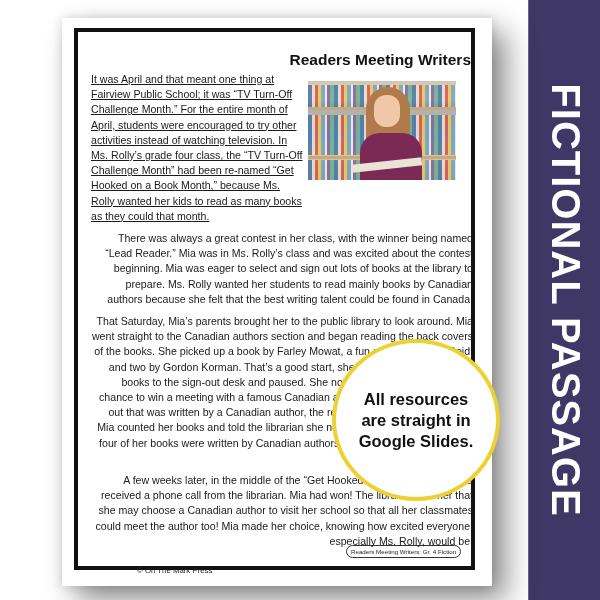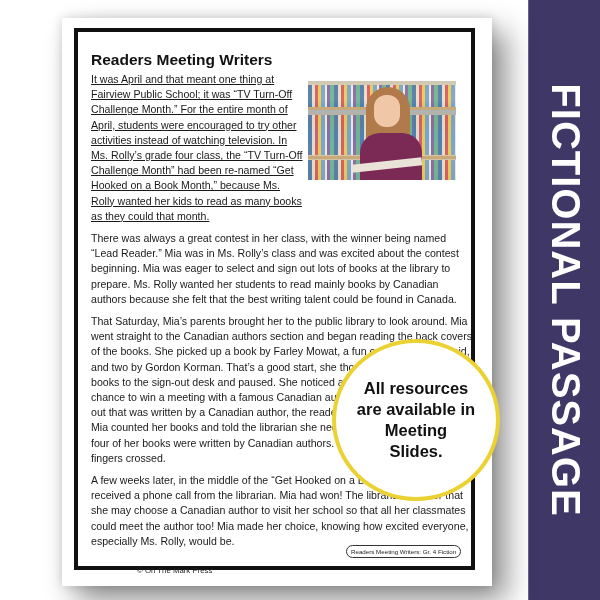--- a/index.html
+++ b/index.html
@@ -33,24 +33,24 @@
       position: absolute; left: 7px; top: 6px; right: 8px; bottom: 6px;
       border: 4px solid #111111;
       box-sizing: border-box;
       background: #fff;
     }
     .content {
       position: absolute; left: 13px; top: 18px; width: 380px;
       color: #1a1a1a; font-size: 10.6px; line-height: 15.2px;
     }
     .title {
-      font-weight: bold; font-size: 15.5px; line-height: 20px; margin: 0 16px 2px 0; color: #111;
+      font-weight: bold; font-size: 15.5px; line-height: 20px; margin: 0 0 2px 0; color: #111; text-align: right;
     }
     .p1 { width: 215px; margin: 0; text-decoration: underline; }
-    .para { margin: 7px 0 0 0; width: 382px; }
+    .para { margin: 7px 0 0 0; width: 382px; text-align: right; }
     .photo {
       position: absolute; left: 230px; top: 49px; width: 148px; height: 99px;
       overflow: hidden;
       background: linear-gradient(180deg, #cfc7b2 0%, #e7dcc5 18%, #9fb5c8 25%, #c8b08e 40%, #a3c2d9 55%, #d6c7a8 75%, #b9b0a3 100%);
     }
     .shelf { position: absolute; left: 0; width: 100%; height: 3px; background: #c9a97a; }
     .books {
       position: absolute; left: 0; width: 100%; height: 22px;
       background: repeating-linear-gradient(90deg, #3e6fa6 0 4px, #e8e2d0 4px 7px, #d94b4b 7px 10px, #f0c84a 10px 13px, #6aa0c8 13px 17px, #f4f1ea 17px 19px, #7c5aa0 19px 22px, #5fb08a 22px 26px);
       opacity: 0.8;
@@ -122,14 +122,14 @@
       <div class="girl-body"></div>
       <div class="girl-book"></div>
     </div>
 
     <div class="footer-tag">Readers Meeting Writers: Gr. 4 Fiction</div>
     <div class="copyright">© On The Mark Press</div>
   </div>
 </div>
 
 <div class="badge">
-  <div class="badge-text">All resources are available in Meeting Slides.</div>
+  <div class="badge-text">All resources are straight in Google Slides.</div>
 </div>
 
 </body></html>

